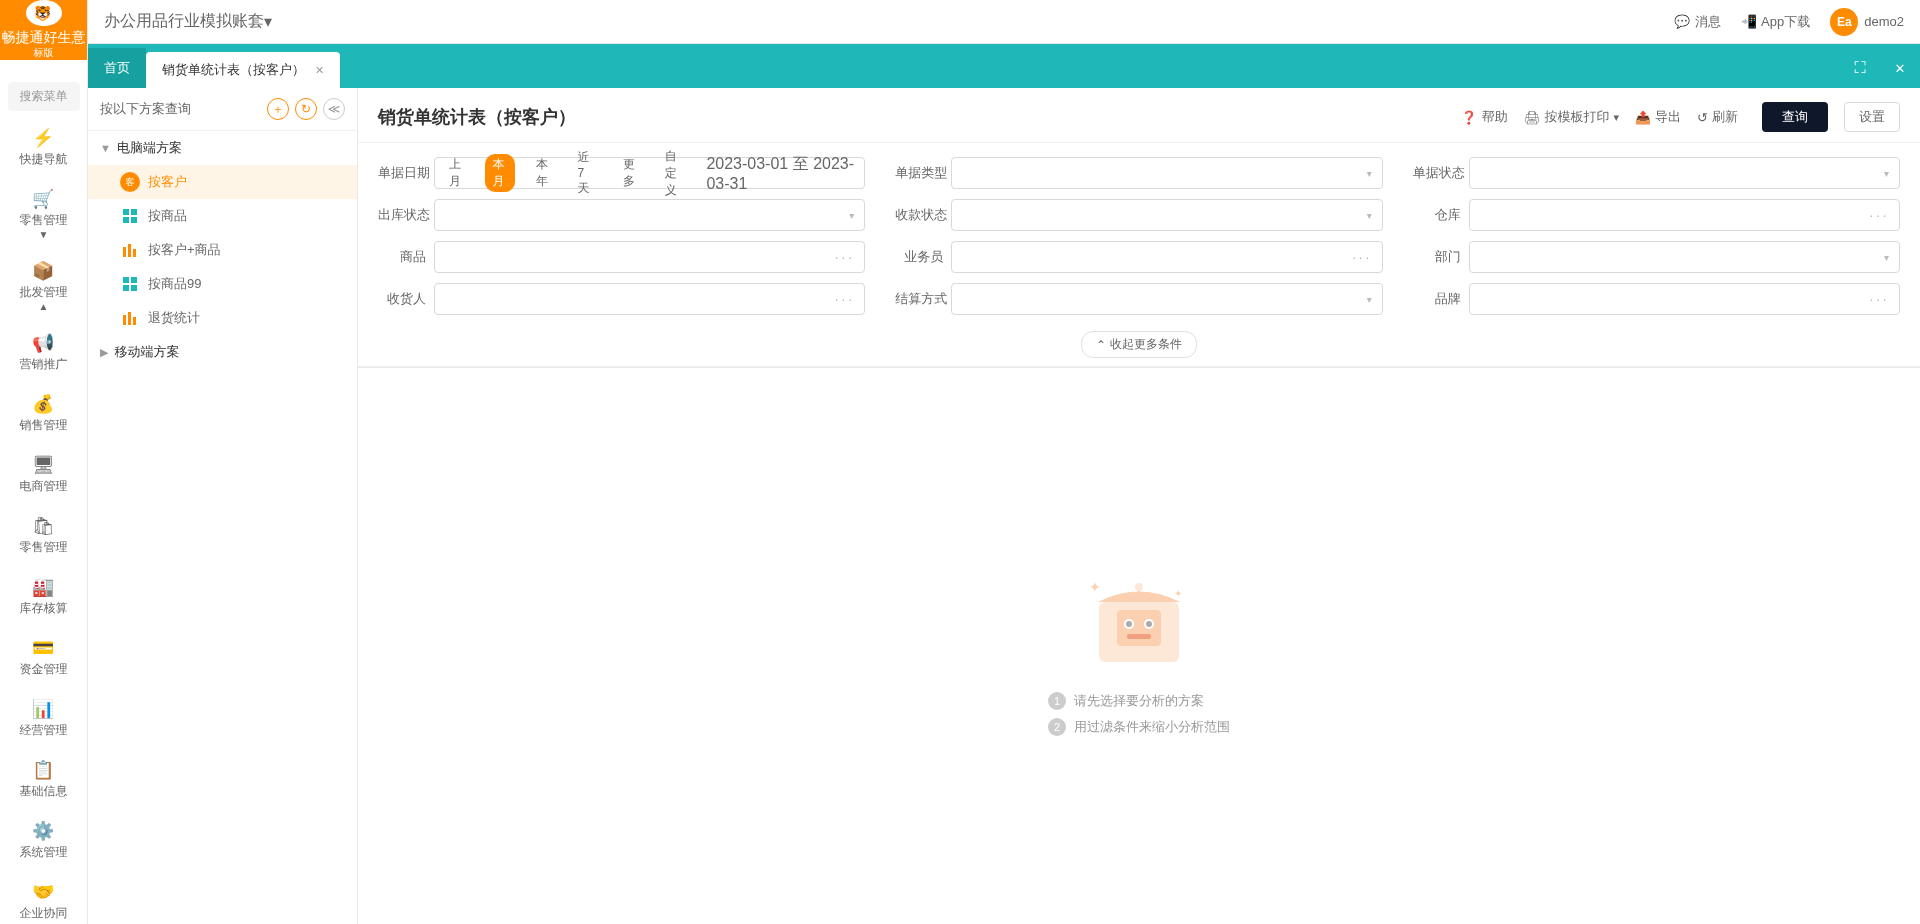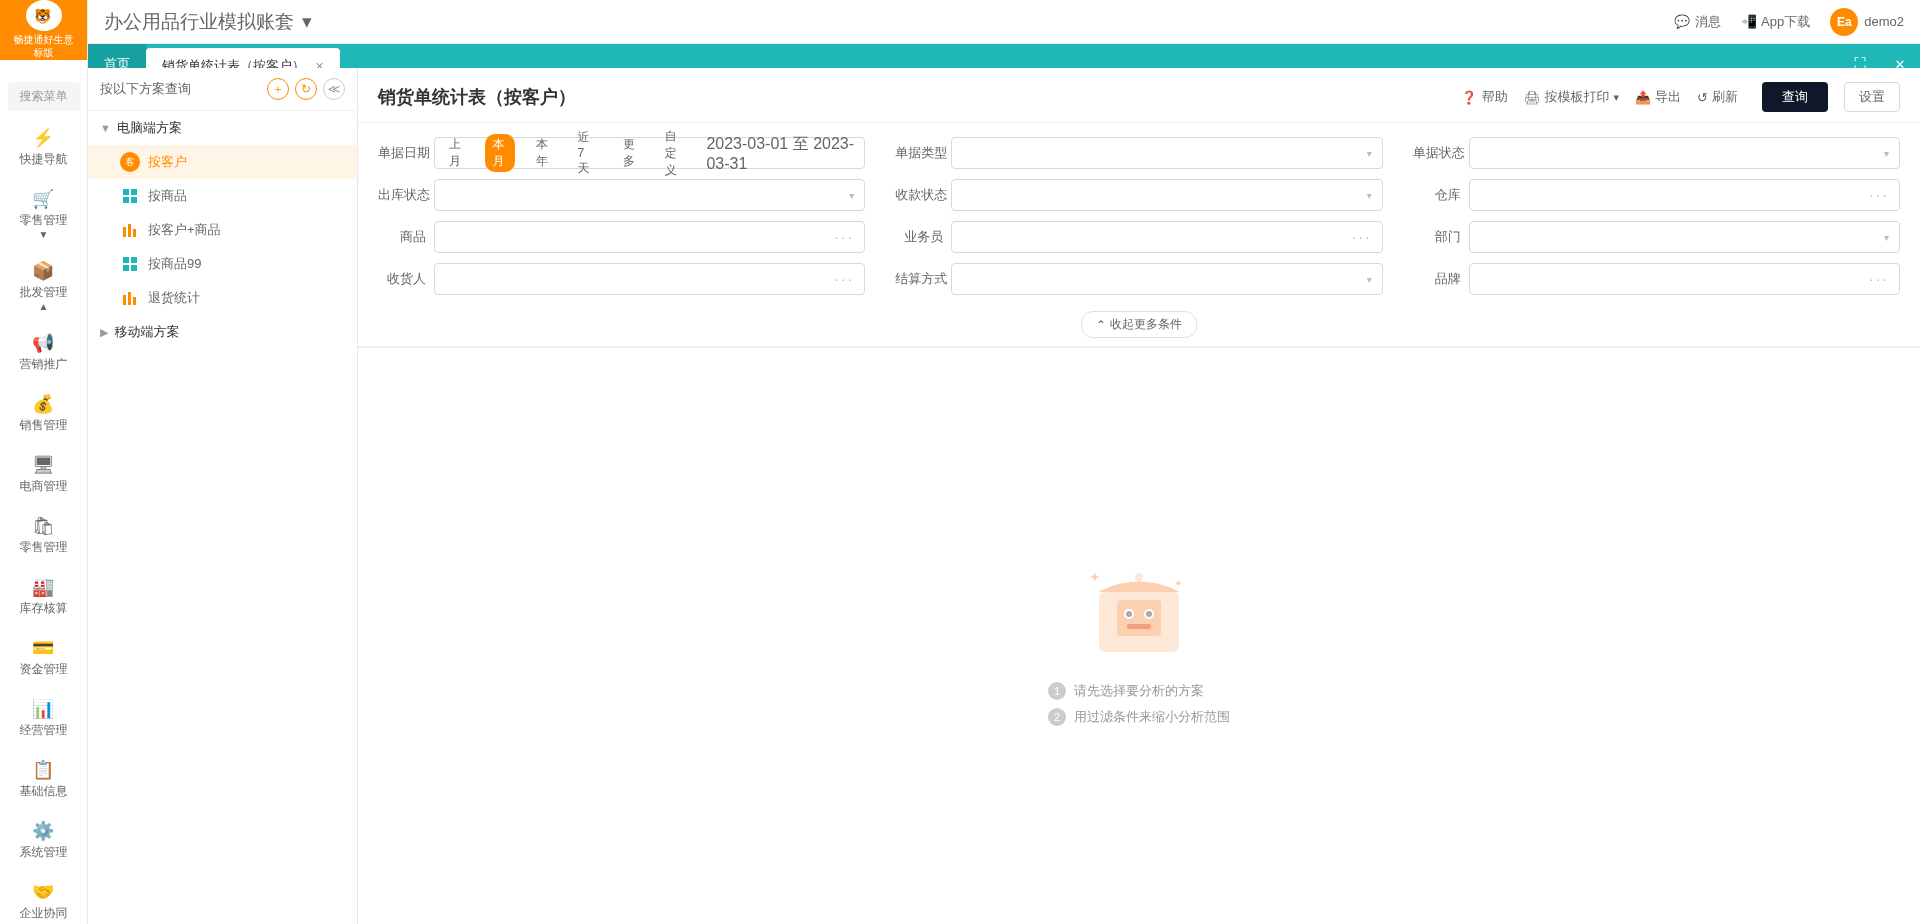--- a/index.html
+++ b/index.html
@@ -12,26 +12,26 @@
     .sidebar-logo .logo-icon span { color: #ff8c00; font-size: 14px; font-weight: bold; }
     .sidebar-item { width: 88px; padding: 10px 0; display: flex; flex-direction: column; align-items: center; cursor: pointer; color: #666; font-size: 12px; border-bottom: none; }
     .sidebar-item .s-icon { font-size: 18px; margin-bottom: 2px; }
     .sidebar-search { background: #f5f5f5; border-radius: 4px; margin: 6px 0; padding: 6px 8px; font-size: 12px; color: #999; width: 72px; text-align: center; cursor: pointer; }
 
     
     .main { flex: 1; display: flex; flex-direction: column; height: 924px; overflow: hidden; }
 
     
     .topbar { height: 44px; background: #fff; display: flex; align-items: center; justify-content: space-between; padding: 0 16px; border-bottom: 1px solid #e8e8e8; }
-    .topbar-left { display: flex; align-items: center; gap: 8px; color: #666; font-size: 19px; }
+    .topbar-left { display: flex; align-items: center; gap: 0; color: #666; font-size: 16px; }
     .topbar-right { display: flex; align-items: center; gap: 20px; font-size: 13px; color: #666; }
     .topbar-right .user-avatar { width: 28px; height: 28px; border-radius: 50%; background: #ff8c00; display: flex; align-items: center; justify-content: center; color: #fff; font-size: 12px; font-weight: bold; }
 
     
-    .tabbar { height: 24px; background: #1eb8b8; display: flex; align-items: flex-start; padding: 0 0; }
+    .tabbar { height: 44px; background: #1eb8b8; display: flex; align-items: flex-end; padding: 0 0; }
     .tab { height: 40px; padding: 0 16px; display: flex; align-items: center; gap: 6px; cursor: pointer; color: rgba(255,255,255,0.8); font-size: 13px; }
     .tab.home { background: #17a0a0; color: #fff; }
     .tab.active { background: #fff; color: #333; border-radius: 4px 4px 0 0; margin-top: 4px; height: 36px; }
     .tab .close-icon { color: #999; font-size: 11px; margin-left: 4px; }
     .tab-expand { margin-left: auto; width: 40px; height: 40px; display: flex; align-items: center; justify-content: center; color: #fff; cursor: pointer; font-size: 16px; }
 
     
     .content { flex: 1; display: flex; overflow: hidden; background: #f0f2f5; }
 
     
@@ -92,21 +92,21 @@
     .dots { color: #bbb; font-size: 14px; letter-spacing: 2px; }
   </style>
 </head>
 <body>
 
 <div class="sidebar">
   <div class="sidebar-logo">
     <div class="logo-icon">
       <span>🐯</span>
     </div>
-    <span style="font-size:10px;text-align:center;line-height:1.3;">畅捷通好生意</span>
+    <span style="font-size:14px;text-align:center;line-height:1.3;">畅捷通好生意</span>
     <span style="font-size:10px;">标版</span>
   </div>
 
   <div class="sidebar-search" style="margin-top:22px;">搜索菜单</div>
   <div class="sidebar-item">
     <span class="s-icon">⚡</span>
     <span>快捷导航</span>
   </div>
   <div class="sidebar-item">
     <span class="s-icon">🛒</span>

